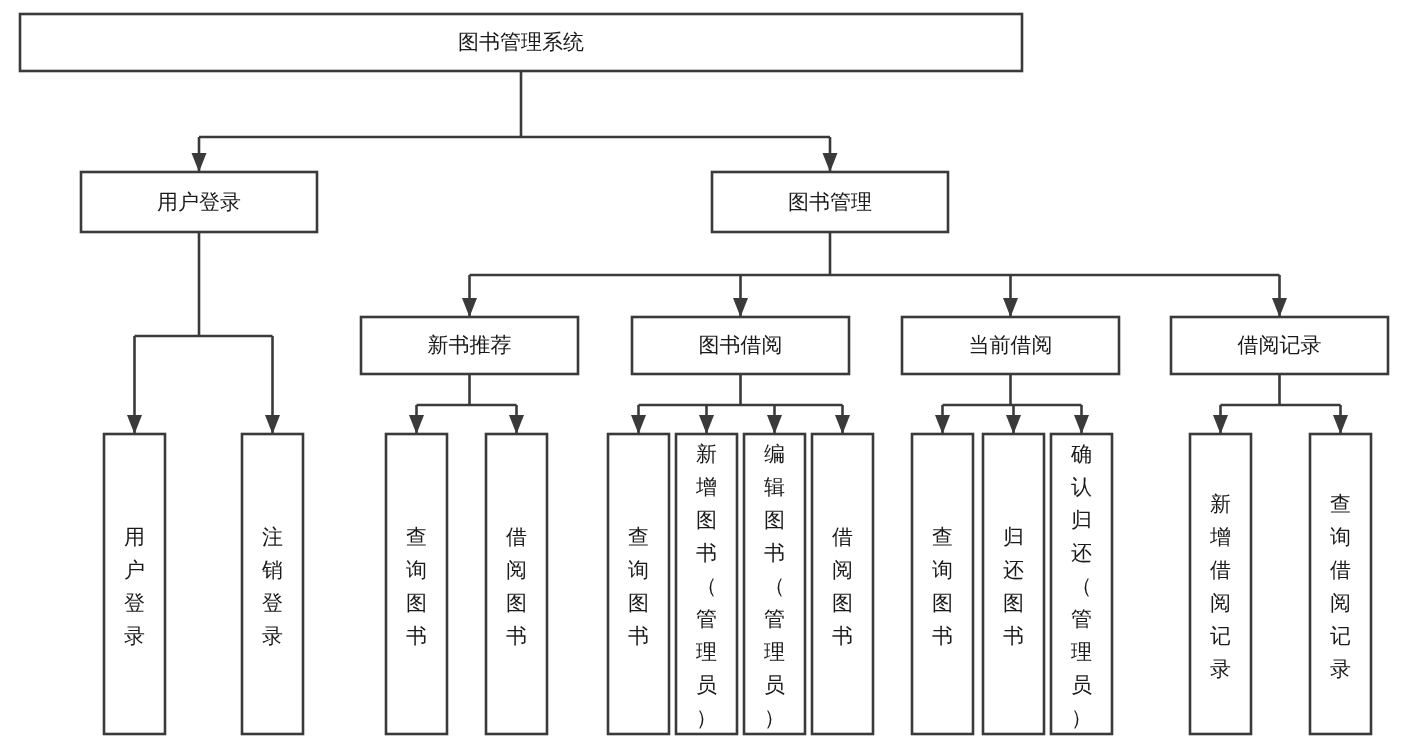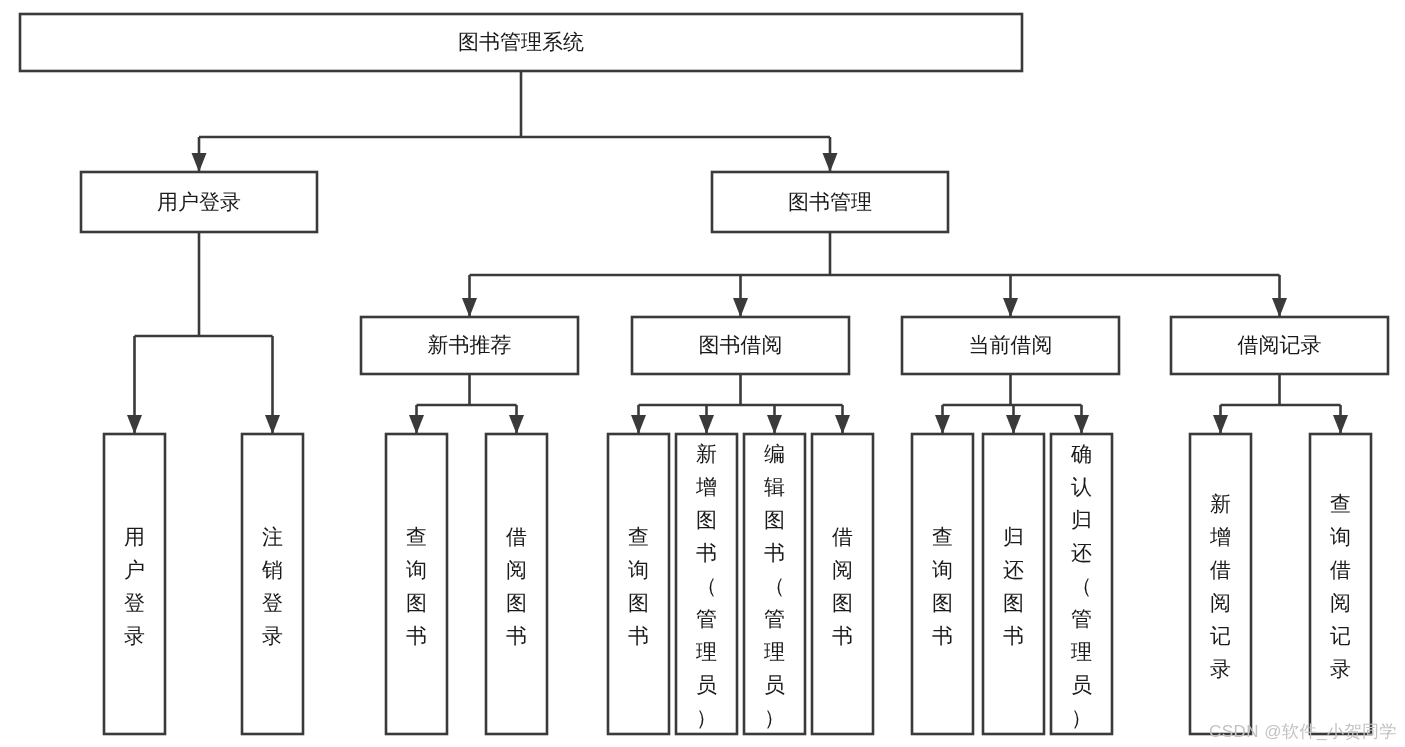--- a/index.html
+++ b/index.html
@@ -202,14 +202,13 @@
         <g>
           <rect x="1190" y="434" width="61" height="300" class="node-box"></rect>
           <text x="1220.5" y="510.74" class="node-label-v"><tspan x="1220.5" dy="0">新</tspan><tspan x="1220.5" dy="33">增</tspan><tspan x="1220.5" dy="33">借</tspan><tspan x="1220.5" dy="33">阅</tspan><tspan x="1220.5" dy="33">记</tspan><tspan x="1220.5" dy="33">录</tspan></text>
         </g>
         <g>
           <rect x="1310" y="434" width="61" height="300" class="node-box"></rect>
           <text x="1340.5" y="510.74" class="node-label-v"><tspan x="1340.5" dy="0">查</tspan><tspan x="1340.5" dy="33">询</tspan><tspan x="1340.5" dy="33">借</tspan><tspan x="1340.5" dy="33">阅</tspan><tspan x="1340.5" dy="33">记</tspan><tspan x="1340.5" dy="33">录</tspan></text>
         </g>
       </g>
   </svg>
-  <div class="watermark">CSDN @软件_小贺同学</div>
 </div>
 
 </body></html>

